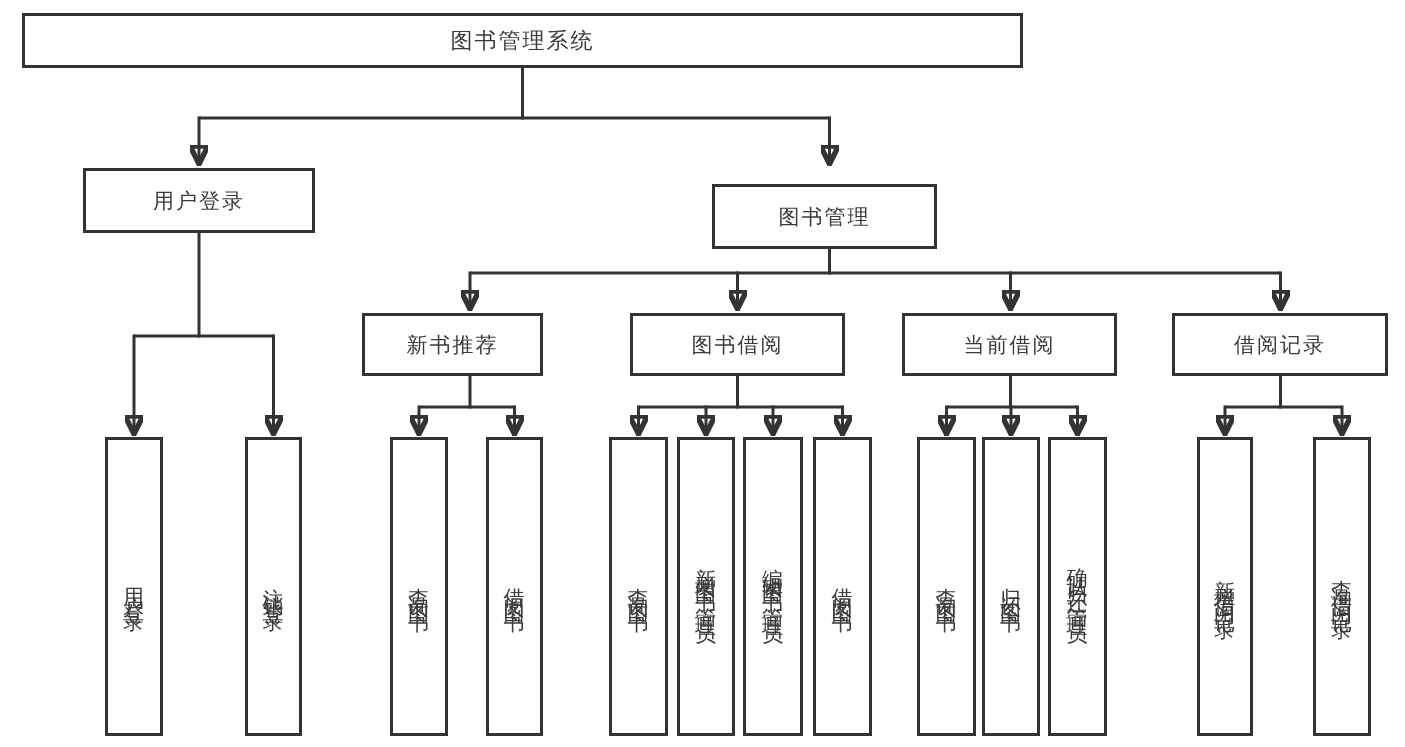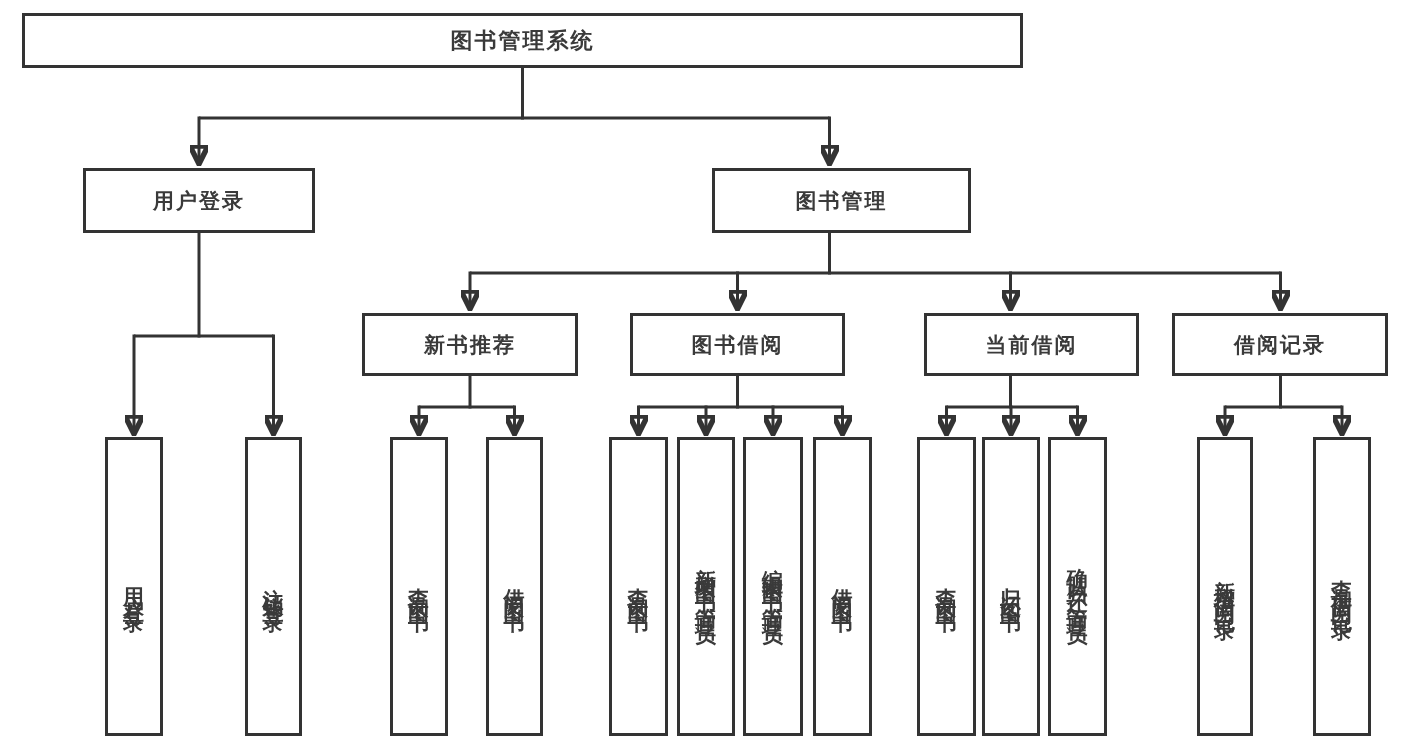--- a/index.html
+++ b/index.html
@@ -31,21 +31,20 @@
   .node {
     position: absolute;
     box-sizing: border-box;
     border: 3px solid #333333;
     background: #ffffff;
     display: flex;
     align-items: center;
     justify-content: center;
     color: #3a3a3a;
     z-index: 2;
-    font-weight: bold;
   }
   .node.h-label {
     font-size: 21px;
     letter-spacing: 2px;
   }
   .node.root-box {
     font-size: 22px;
     letter-spacing: 2px;
   }
   .node.leaf {
@@ -123,31 +122,31 @@
     <line x1="1342" y1="405.5" x2="1342" y2="434" marker-end="url(#arw)"></line>
   </svg>
 
   <div class="node root-box" style="left:22px; top:13px; width:1001px; height:55px;">
     <span>图书管理系统</span>
   </div>
 
   <div class="node h-label" style="left:83px; top:168px; width:232px; height:65px;">
     <span>用户登录</span>
   </div>
-  <div class="node h-label" style="left:712px; top:168px; width:259px; height:65px;">
+  <div class="node h-label" style="left:712px; top:184px; width:225px; height:65px;">
     <span>图书管理</span>
   </div>
 
-  <div class="node h-label" style="left:362px; top:313px; width:216px; height:63px;">
+  <div class="node h-label" style="left:362px; top:313px; width:181px; height:63px;">
     <span>新书推荐</span>
   </div>
   <div class="node h-label" style="left:630px; top:313px; width:215px; height:63px;align-items:center;">
     <span>图书借阅</span>
   </div>
-  <div class="node h-label" style="left:924px; top:313px; width:215px; height:63px;">
+  <div class="node h-label" style="left:902px; top:313px; width:215px; height:63px;">
     <span>当前借阅</span>
   </div>
   <div class="node h-label" style="left:1172px; top:313px; width:216px; height:63px;">
     <span>借阅记录</span>
   </div>
 
   <div class="node leaf" style="left:105px; top:437px; width:58px; height:299px;">
     <span class="v-text">用户登录</span>
   </div>
   <div class="node leaf" style="left:245px; top:437px; width:57px; height:299px;">

